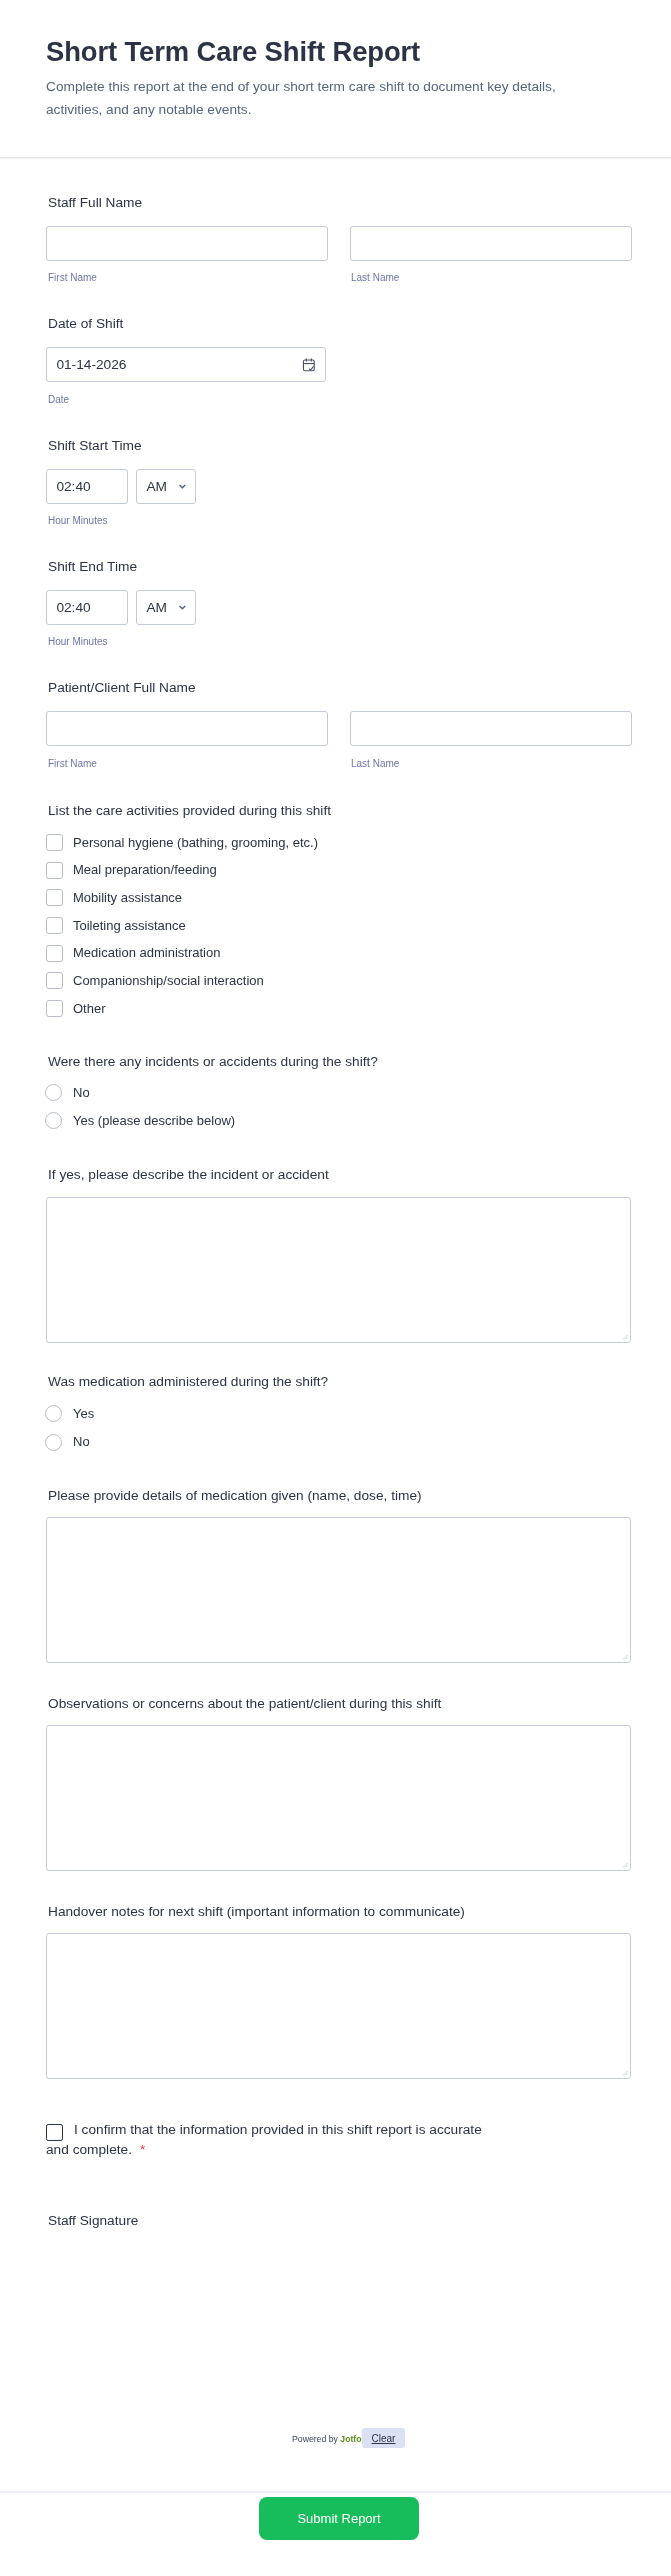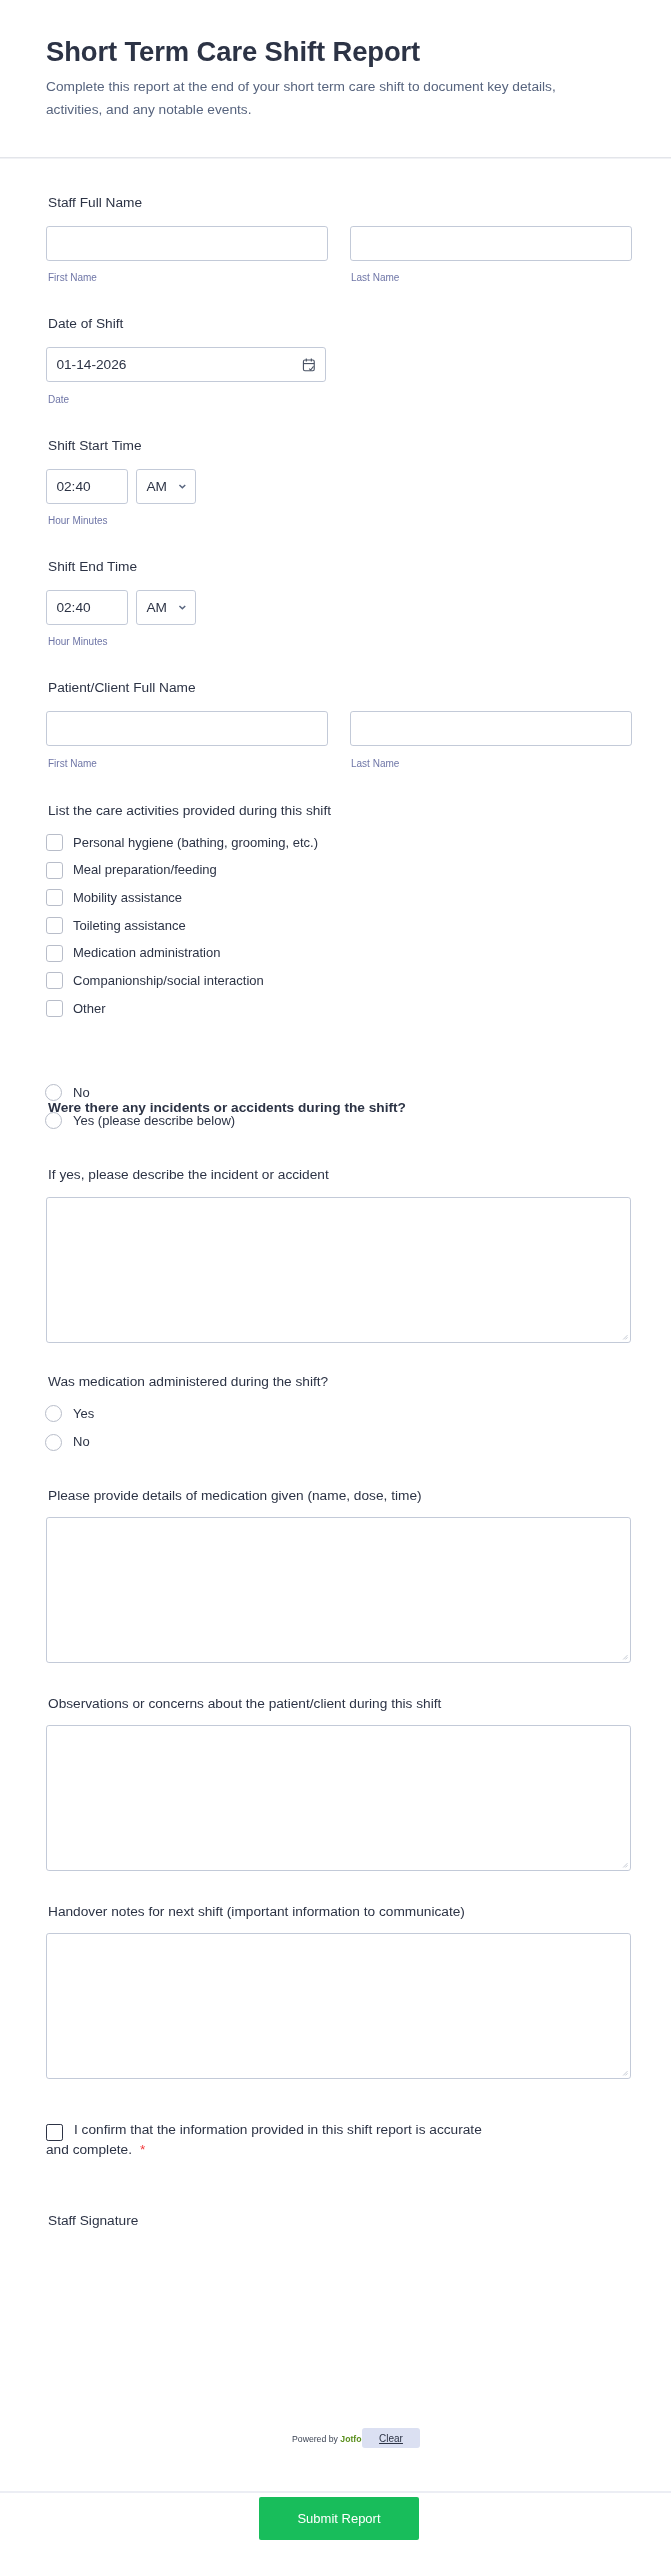--- a/index.html
+++ b/index.html
@@ -22,21 +22,21 @@
   .textarea { border: 0.7px solid #c3cad8; border-radius: 2.9px; background: #fff; }
   .grip { position: absolute; right: 2.2px; bottom: 2.2px; width: 7.2px; height: 7.2px; }
   .confirm-box { width: 17.3px; height: 17.3px; border: 1.4px solid #2c3345; border-radius: 2.2px; background: #fff; }
   .req { color: #f23a3c; }
   .sigpad { border: 0.7px solid #b6c4dd; border-radius: 3.6px; background: #fff; }
   .sign-here { font-size: 14.4px; color: #8e96a8; }
   .powered { font-size: 8.7px; color: #3d4555; }
   .powered b { color: #5a8f1c; font-weight: 700; }
   .clear-btn { background: #dbe0f2; border-radius: 2.9px; font-size: 10px; color: #2c3345; text-align: center; line-height: 19px; border: none; }
   .footer-divider { left: 0; top: 2491px; width: 672px; height: 2.2px; background: #eceef4; }
-  .submit-btn { background: #18bd5b; color: #fff; font-size: 13px; border-radius: 2px; text-align: center; line-height: 42px; border: none; }
+  .submit-btn { background: #18bd5b; color: #fff; font-size: 13px; border-radius: 8px; text-align: center; line-height: 42px; border: none; }
 </style>
 </head>
 <body>
 
 <div class="page">
 
   <div class="abs subtitle">Complete this report at the end of your short term care shift to document key details, activities, and any notable events.</div>
   <div class="abs title">Short Term Care Shift Report</div>
   <div class="abs hdr-divider"></div>
 
@@ -113,21 +113,21 @@
 
   <div class="abs checkbox" style="left:46px;top:945px;"></div>
   <div class="abs opt-label" style="left:73px;top:945px;">Medication administration</div>
 
   <div class="abs checkbox" style="left:46px;top:972px;"></div>
   <div class="abs opt-label" style="left:73px;top:973px;">Companionship/social interaction</div>
 
   <div class="abs checkbox" style="left:46px;top:1000px;"></div>
   <div class="abs opt-label" style="left:73px;top:1001px;">Other</div>
 
-  <div class="abs label" style="top:1100px;font-weight:bold;">Were there any incidents or accidents during the shift?</div>
+  <div class="abs label" style="top:1054px;">Were there any incidents or accidents during the shift?</div>
   <div class="abs radio" style="left:45px;top:1084px;"></div>
   <div class="abs opt-label" style="left:73px;top:1085px;">No</div>
   <div class="abs radio" style="left:45px;top:1112px;"></div>
   <div class="abs opt-label" style="left:73px;top:1113px;">Yes (please describe below)</div>
 
   <div class="abs label" style="top:1167px;">If yes, please describe the incident or accident</div>
   <div class="abs textarea" style="left:46px;top:1197px;width:585px;height:146px;">
     <svg class="grip" viewBox="0 0 10 10">
       <line x1="9" y1="3" x2="3" y2="9" stroke="#b0b6c3" stroke-width="1"></line>
       <line x1="9" y1="6" x2="6" y2="9" stroke="#b0b6c3" stroke-width="1"></line>
@@ -169,19 +169,19 @@
   <div class="abs" style="left:46px;top:2142px;font-size:13.7px;color:#2c3345;">
     <span>and complete.</span>
     <span class="req" style="margin-left:4.3px;">*</span>
   </div>
 
   <div class="abs label" style="top:2213px;">Staff Signature</div>
   <div class="abs powered" style="left:244px;top:2434px;padding-left:48px;">
     <span>Powered by</span>
     <b>Jotform Sign</b>
   </div>
-  <button class="abs clear-btn" style="left:362px;top:2428px;width:58px;height:20px;text-decoration:underline;">Clear</button>
+  <button class="abs clear-btn" style="left:362px;top:2428px;width:43px;height:20px;text-decoration:underline;">Clear</button>
 
   <div class="abs footer-divider"></div>
   <button class="abs submit-btn" style="left:259px;top:2497px;width:160px;height:43px;">Submit Report</button>
 
 </div>
 
 
 </body></html>

